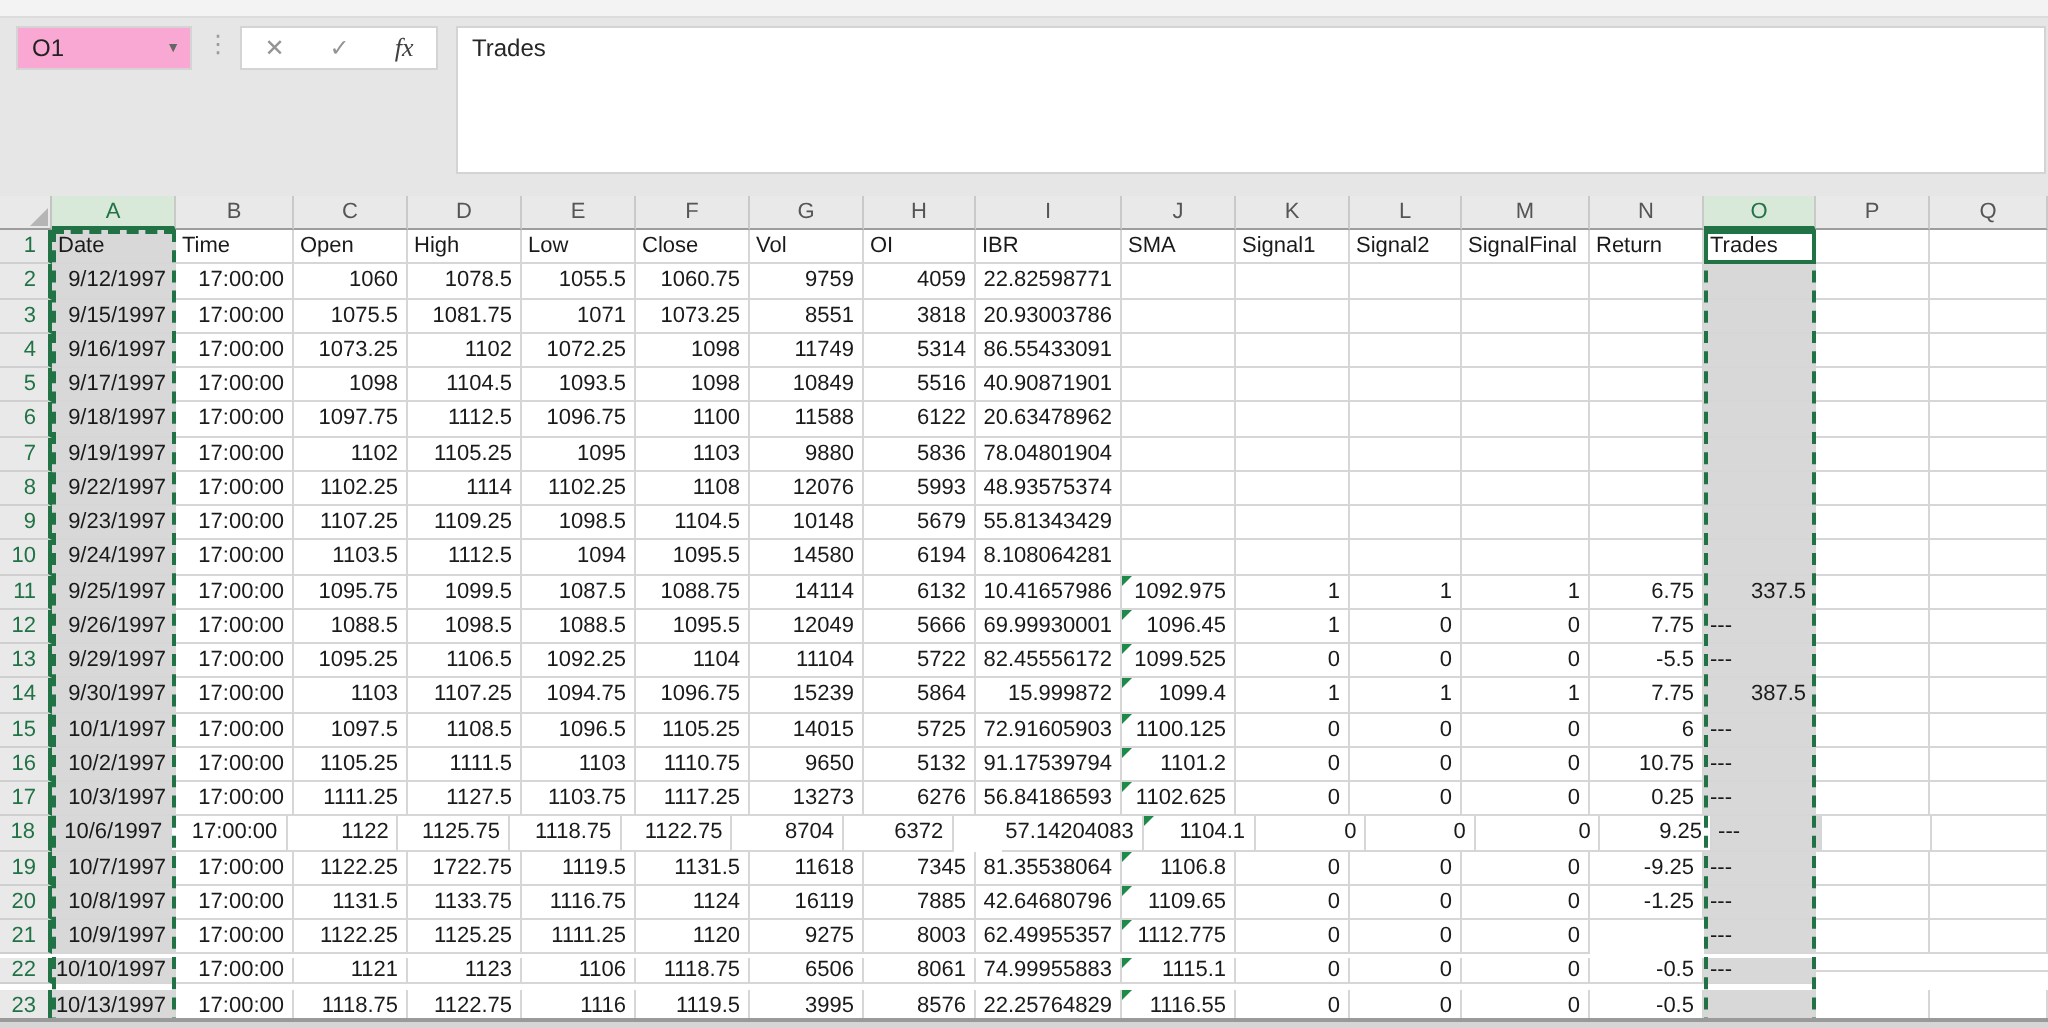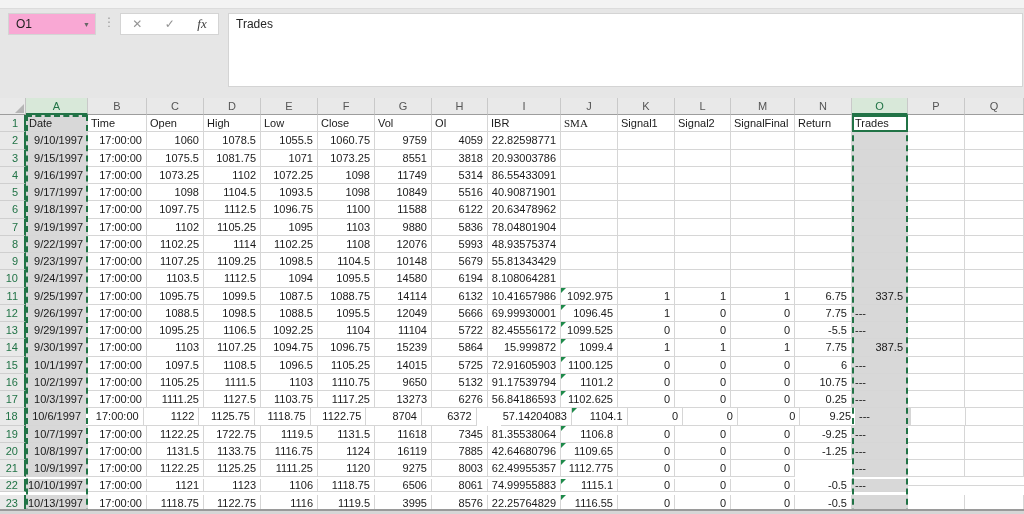--- a/index.html
+++ b/index.html
@@ -93,32 +93,32 @@
       <div class="rh">1</div>
       <div class="cell al-l selcell" style="width: 62px;">Date</div>
       <div class="cell al-l" style="width: 59px;">Time</div>
       <div class="cell al-l" style="width: 57px;">Open</div>
       <div class="cell al-l" style="width: 57px;">High</div>
       <div class="cell al-l" style="width: 57px;">Low</div>
       <div class="cell al-l" style="width: 57px;">Close</div>
       <div class="cell al-l" style="width: 57px;">Vol</div>
       <div class="cell al-l" style="width: 56px;">OI</div>
       <div class="cell al-l" style="width: 73px;">IBR</div>
-      <div class="cell al-l" style="width: 57px; font-family: Liberation Serif, serif;">SMA</div>
+      <div class="cell al-l" style="width: 57px;">SMA</div>
       <div class="cell al-l" style="width: 57px;">Signal1</div>
       <div class="cell al-l" style="width: 56px;">Signal2</div>
       <div class="cell al-l" style="width: 64px;">SignalFinal</div>
       <div class="cell al-l" style="width: 57px;">Return</div>
       <div class="cell al-l" style="width: 56px;">Trades</div>
       <div class="cell al-l" style="width: 57px;"></div>
       <div class="cell al-l" style="width: 59px;"></div>
     </div>
     <div class="grow" style="height: 17.26px;">
       <div class="rh">2</div>
-      <div class="cell al-r selcell" style="width: 62px;">9/10/1997</div>
+      <div class="cell al-r selcell" style="width: 62px;">9/12/1997</div>
       <div class="cell al-r" style="width: 59px;">17:00:00</div>
       <div class="cell al-r" style="width: 57px;">1060</div>
       <div class="cell al-r" style="width: 57px;">1078.5</div>
       <div class="cell al-r" style="width: 57px;">1055.5</div>
       <div class="cell al-r" style="width: 57px;">1060.75</div>
       <div class="cell al-r" style="width: 57px;">9759</div>
       <div class="cell al-r" style="width: 56px;">4059</div>
       <div class="cell al-r" style="width: 73px;">22.82598771</div>
       <div class="cell al-l" style="width: 57px;"></div>
       <div class="cell al-l" style="width: 57px;"></div>

